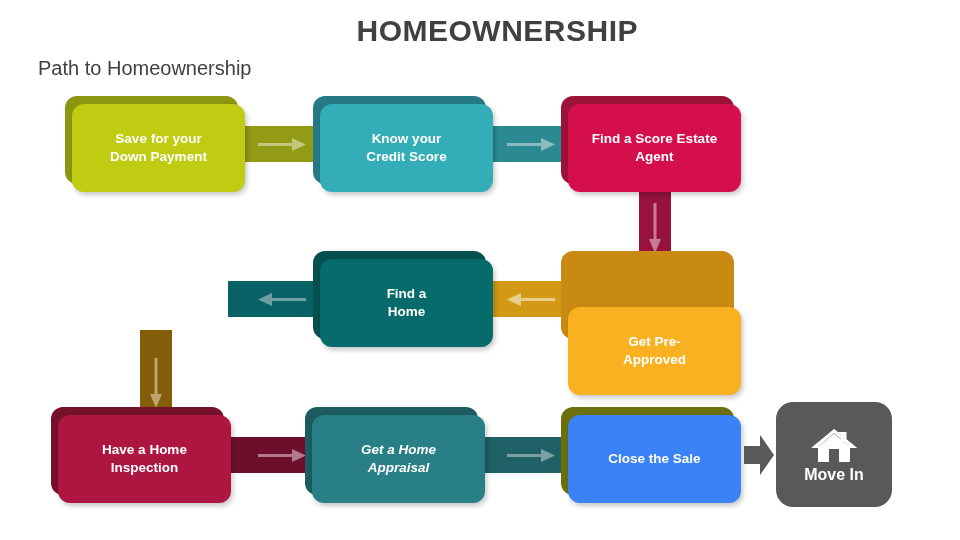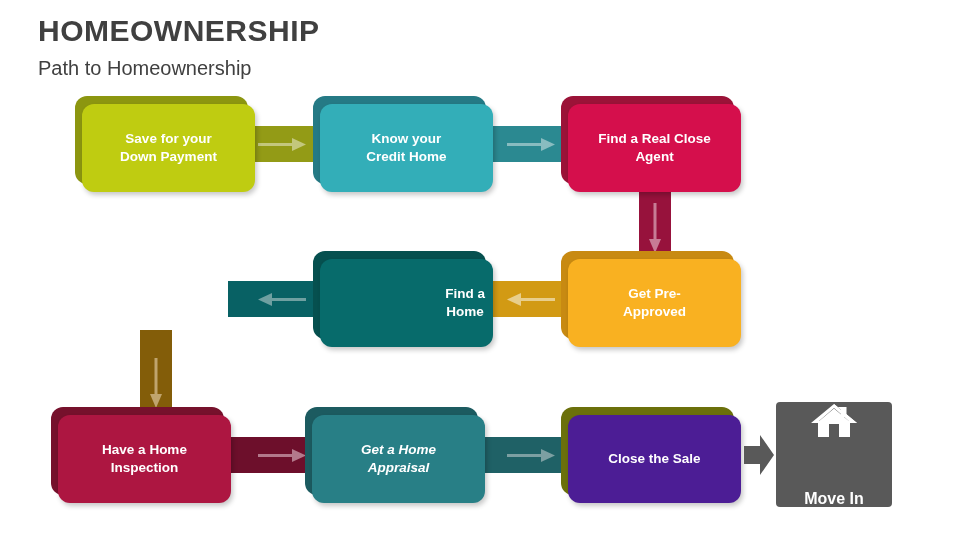--- a/index.html
+++ b/index.html
@@ -31,20 +31,21 @@
     width: 600px;
   }
   #page-title {
     font-size: 30px;
     font-weight: bold;
     color: #404040;
     letter-spacing: 0.5px;
     line-height: 1.1;
     margin: 0;
     white-space: nowrap;
+    text-align: right;
   }
   #page-subtitle {
     font-size: 20px;
     font-weight: normal;
     color: #404040;
     margin: 10px 0 0 0;
     line-height: 1.1;
     white-space: nowrap;
   }
 
@@ -114,25 +115,25 @@
   }
 
   
   #move-in {
     position: absolute;
     z-index: 4;
     left: 776px;
     top: 402px;
     width: 116px;
     height: 105px;
-    border-radius: 4px;
+    border-radius: 17px;
     display: flex;
     flex-direction: column;
     align-items: center;
-    justify-content: space-between;
+    justify-content: center;
   }
   #move-in-icon {
     width: 46px;
     height: 36px;
     margin-bottom: 4px;
   }
   #move-in-icon svg { display: block; width: 100%; height: 100%; }
   #move-in-label {
     color: #ffffff;
     font-size: 16px;
@@ -222,56 +223,56 @@
     </div>
 
     <div class="conn conn-h" style="left:477px; top:437px; width:108px;">
       <svg viewBox="0 0 108 36" preserveAspectRatio="none">
         <rect x="0" y="0" width="108" height="36" fill="#1F6166"></rect>
         <rect x="30" y="17" width="38" height="3" fill="#7C9FA2"></rect>
         <polygon points="64,12 78,18.5 64,25" fill="#7C9FA2"></polygon>
       </svg>
     </div>
 
-    <div class="node" style="left:82px; top:104px;">
+    <div class="node" style="left:72px; top:104px;">
       <div class="node-shadow" style="background:#8C9610;"></div>
       <div class="node-body" style="background:#BFCC11;">
         <span class="node-label">Save for your
 Down Payment</span>
       </div>
     </div>
 
     <div class="node" style="left:320px; top:104px;">
       <div class="node-shadow" style="background:#257A85;"></div>
       <div class="node-body" style="background:#33AEB8;">
         <span class="node-label">Know your
-Credit Home</span>
+Credit Score</span>
       </div>
     </div>
 
     <div class="node" style="left:568px; top:104px;">
       <div class="node-shadow" style="background:#9B1338;"></div>
       <div class="node-body" style="background:#D50F4C;">
-        <span class="node-label">Find a Real Close
+        <span class="node-label">Find a Score Estate
 Agent</span>
       </div>
     </div>
 
 
     <div class="node" style="left:320px; top:259px;">
       <div class="node-shadow" style="background:#06504F;"></div>
-      <div class="node-body" style="background:#076B6B;justify-content:flex-end;">
+      <div class="node-body" style="background:#076B6B;">
         <span class="node-label">Find a
 Home</span>
       </div>
     </div>
 
     <div class="node" style="left:568px; top:259px;">
       <div class="node-shadow" style="background:#C88A12;"></div>
-      <div class="node-body" style="background:#F9B121;">
+      <div class="node-body" style="background:#F9B121;margin-top:48px;">
         <span class="node-label">Get Pre-
 Approved</span>
       </div>
     </div>
 
     <div class="node" style="left:58px; top:415px;">
       <div class="node-shadow" style="background:#76112C;"></div>
       <div class="node-body" style="background:#AD1641;">
         <span class="node-label">Have a Home
 Inspection</span>
@@ -281,21 +282,21 @@
     <div class="node" style="left:312px; top:415px;font-style:italic;">
       <div class="node-shadow" style="background:#1C5B60;"></div>
       <div class="node-body" style="background:#287F86;">
         <span class="node-label">Get a Home
 Appraisal</span>
       </div>
     </div>
 
     <div class="node" style="left:568px; top:415px;">
       <div class="node-shadow" style="background:#6B700B;"></div>
-      <div class="node-body" style="background:#4c1d95;">
+      <div class="node-body" style="background:#3b82f6;">
         <span class="node-label">Close the Sale</span>
       </div>
     </div>
 
     <div id="final-arrow">
       <svg viewBox="0 0 30 40" preserveAspectRatio="none">
         <polygon points="0,11 16,11 16,0 30,20 16,40 16,29 0,29" fill="#595959"></polygon>
       </svg>
     </div>
 

